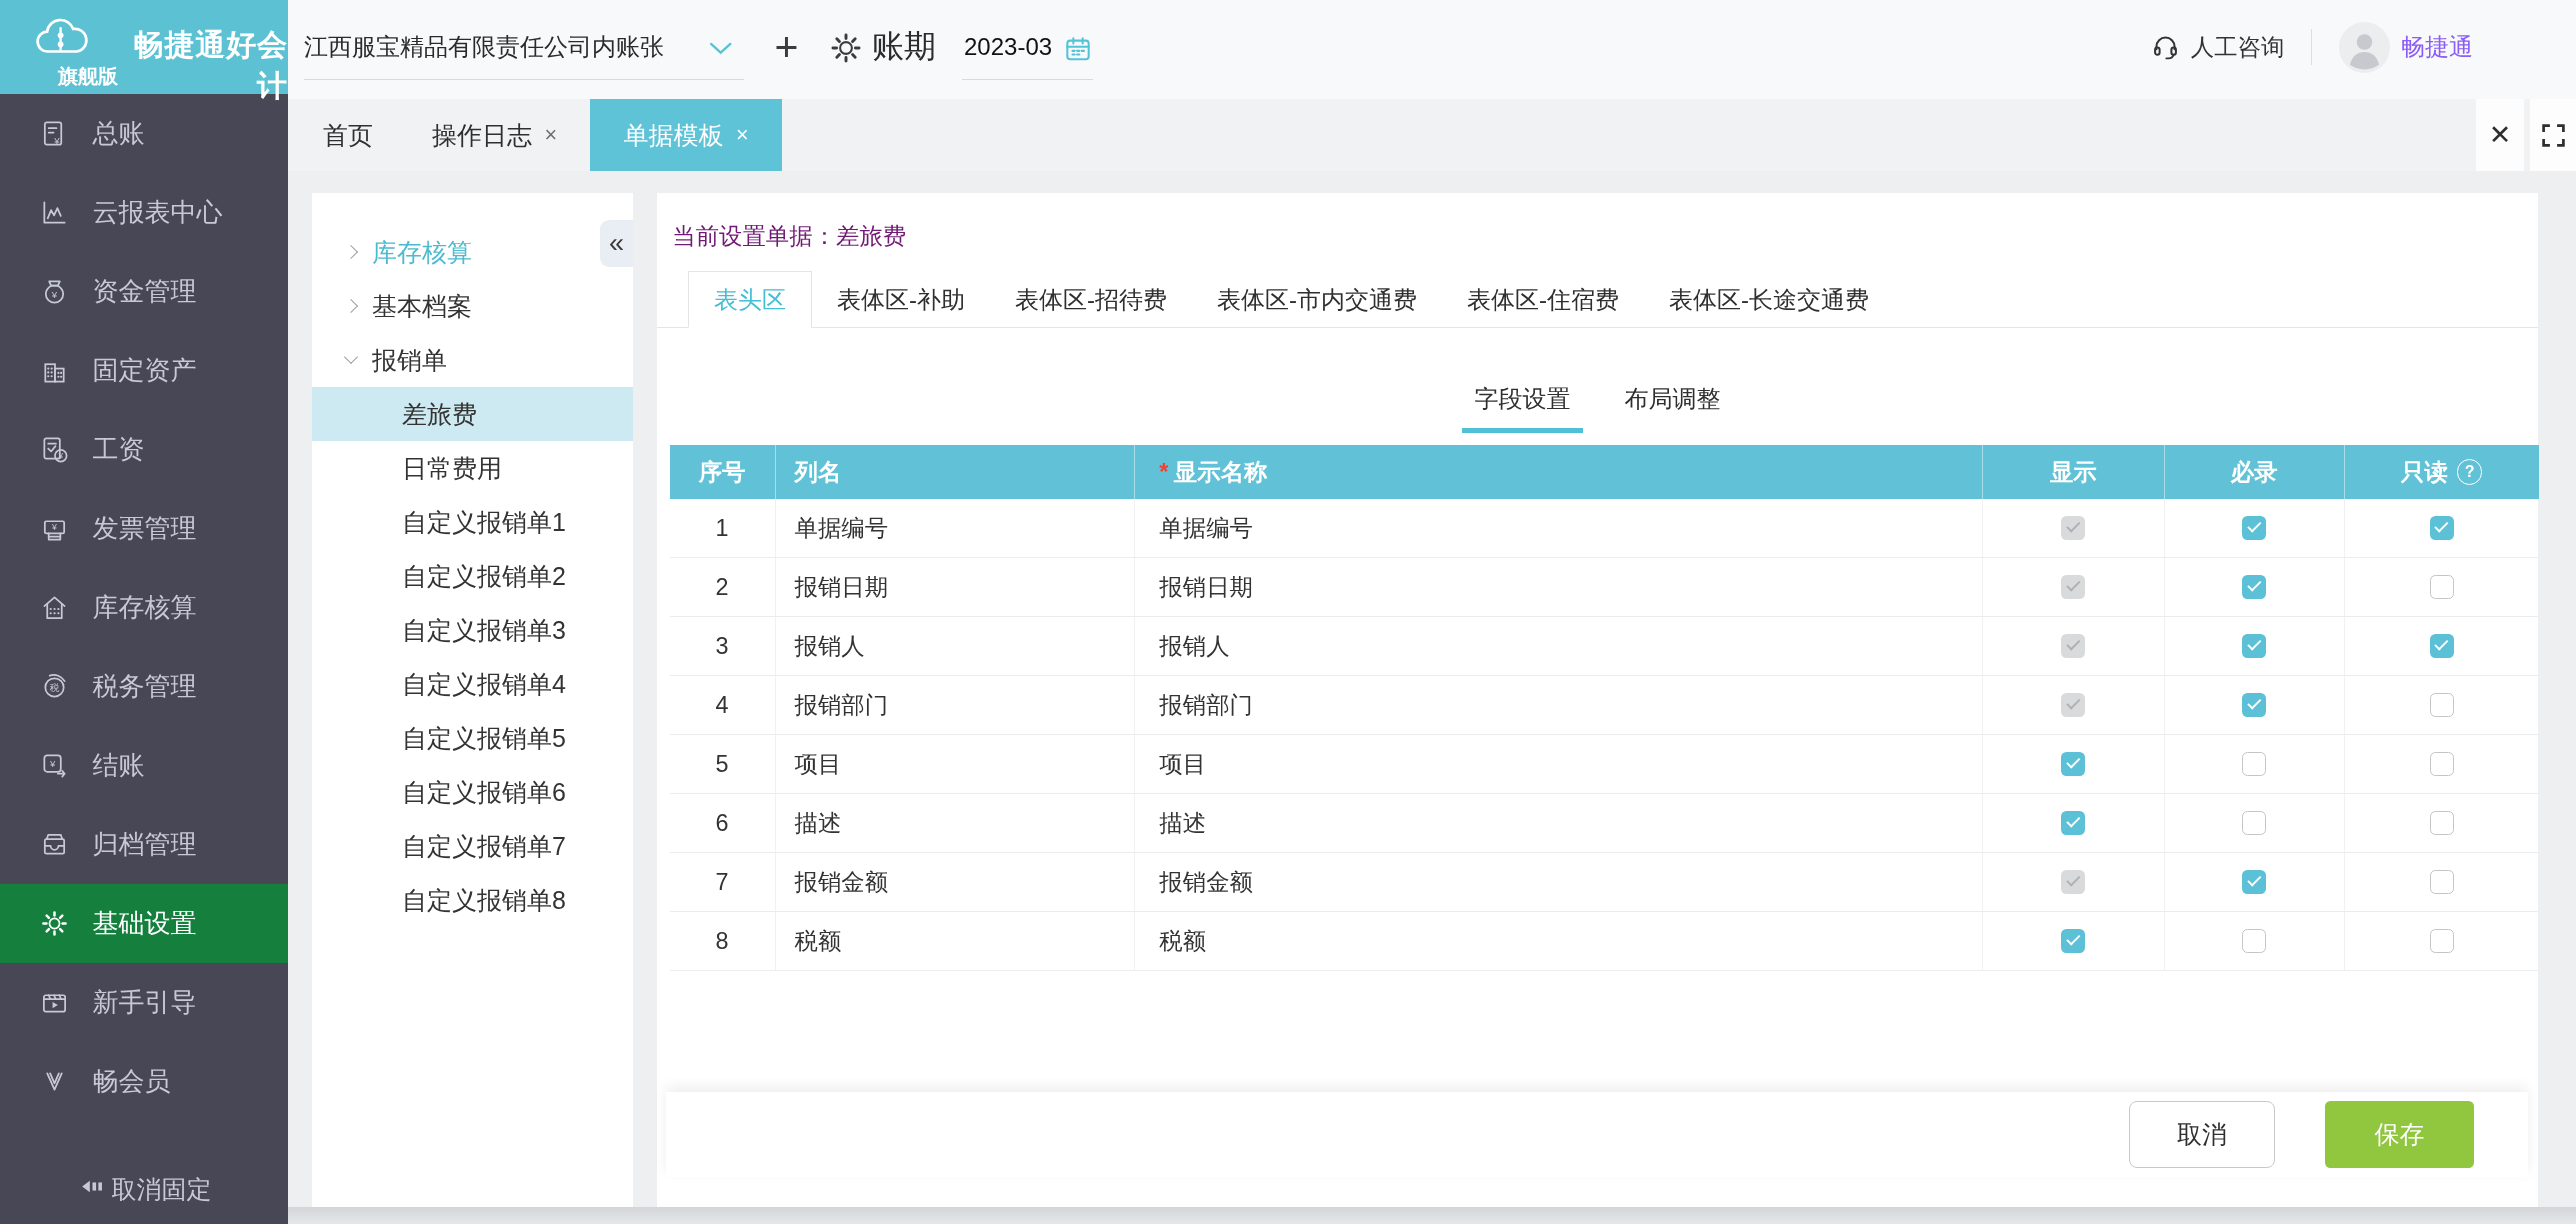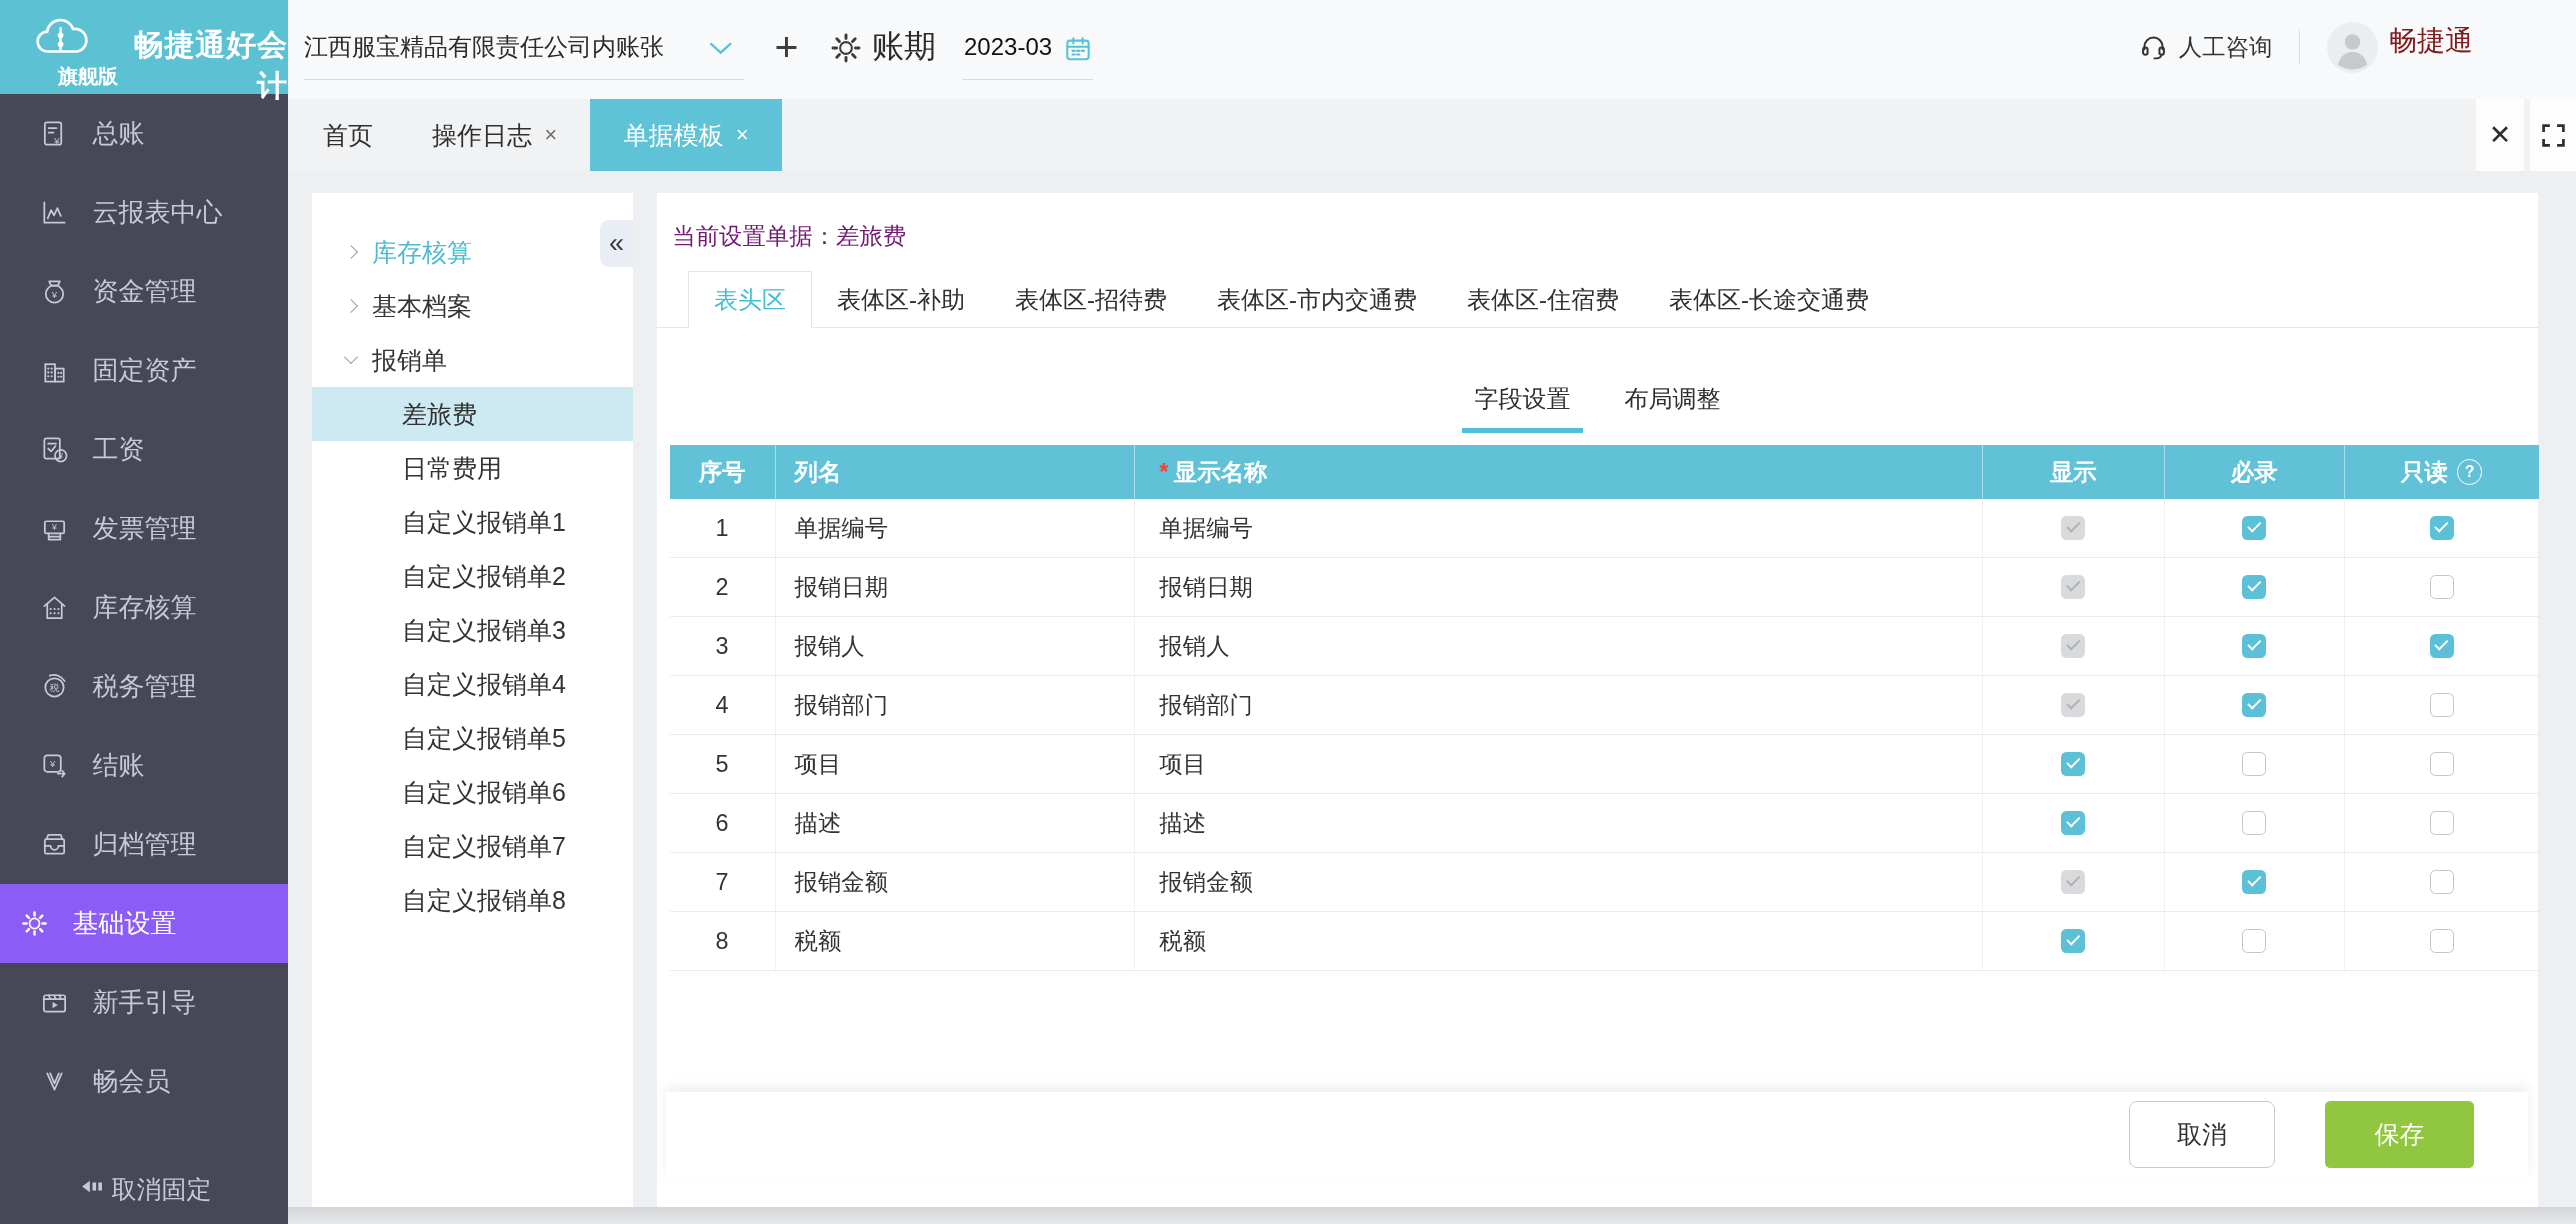--- a/index.html
+++ b/index.html
@@ -6,39 +6,39 @@
   .stage{position:relative;width:2576px;height:1224px;background:#edeff1;overflow:hidden;}
 
   
   .sidebar{position:absolute;left:0;top:0;width:288px;height:1224px;background:#474756;}
   .logo{position:absolute;left:0;top:0;width:288px;height:94px;background:#5cc1d3;color:#fff;}
   .logo .cloud{position:absolute;left:31px;top:10.8px;}
   .logo .bname{position:absolute;left:104px;top:25px;font-size:30px;font-weight:bold;letter-spacing:0.9px;text-align:right;}
   .logo .bedition{position:absolute;left:58px;top:63px;font-size:20px;font-weight:bold;}
   .menu{position:absolute;left:0;top:94px;width:288px;}
   .mi{height:79px;display:flex;align-items:center;padding-left:40px;gap:23.4px;color:#c7cad5;font-size:26px;cursor:pointer;}
-  .mi.active{background:#8b5cf6;color:#fff;padding-left:20px;}
+  .mi.active{background:#15803d;color:#fff;}
   .mi svg{flex:0 0 auto;}
   .unpin{position:absolute;left:0;top:1173px;width:288px;height:51px;display:flex;align-items:flex-start;padding-left:79px;gap:5.4px;color:#c7cad5;font-size:25px;box-sizing:border-box;}
 
   
   .topbar{position:absolute;left:288px;top:0;width:2288px;height:99px;background:#f8f9fb;}
   .company{position:absolute;left:16px;top:0;height:94px;display:flex;align-items:center;font-size:24px;color:#2b2b2b;}
   .uline{position:absolute;height:0.9px;background:#d8dadc;top:79px;}
   .u1{left:16px;width:440px;} .u2{left:674px;width:131px;}
   .chev-co{position:absolute;left:421px;top:42px;}
   .plus{position:absolute;left:478px;top:0;height:94px;width:41px;display:flex;align-items:center;justify-content:center;font-size:41px;font-weight:200;color:#3c3c3c;}
   .gear-top{position:absolute;left:541px;top:31px;color:#3c3c3c;}
   .period-l{position:absolute;left:584px;top:0;height:94px;display:flex;align-items:center;font-size:32px;color:#2b2b2b;}
   .period-v{position:absolute;left:676px;top:0;height:94px;display:flex;align-items:center;font-size:24px;color:#111;}
   .cal{position:absolute;left:777px;top:36px;}
   .tb-right{position:absolute;right:103px;top:0;height:94px;display:flex;align-items:center;}
   .support{display:flex;align-items:center;gap:10.8px;font-size:23.4px;color:#333;}
   .vdiv{width:0.9px;height:36px;background:#dcdee0;margin:0 27px;}
-  .user{display:flex;gap:10.8px;font-size:28px;color:#7f1d1d;}
+  .user{display:flex;align-items:center;gap:10.8px;font-size:24px;color:#8b5cf6;}
 
   
   .tabbar{position:absolute;left:288px;top:99px;width:2288px;height:72px;background:#f1f2f4;display:flex;}
   .tab{height:72px;display:flex;align-items:center;justify-content:center;font-size:25px;color:#2f2f2f;cursor:pointer;}
   .tab.t-home{width:102px;margin-left:9px;}
   .tab.t-log{width:191px;}
   .tab.t-active{width:192px;background:#5fc3d7;color:#fff;}
   .tab .x{margin-left:12.6px;font-size:21.6px;color:#6f6f6f;}
   .tab.t-active .x{color:#fff;}
   .winbox{position:absolute;top:0;height:72px;background:#fdfdfd;display:flex;align-items:center;justify-content:center;cursor:pointer;}

